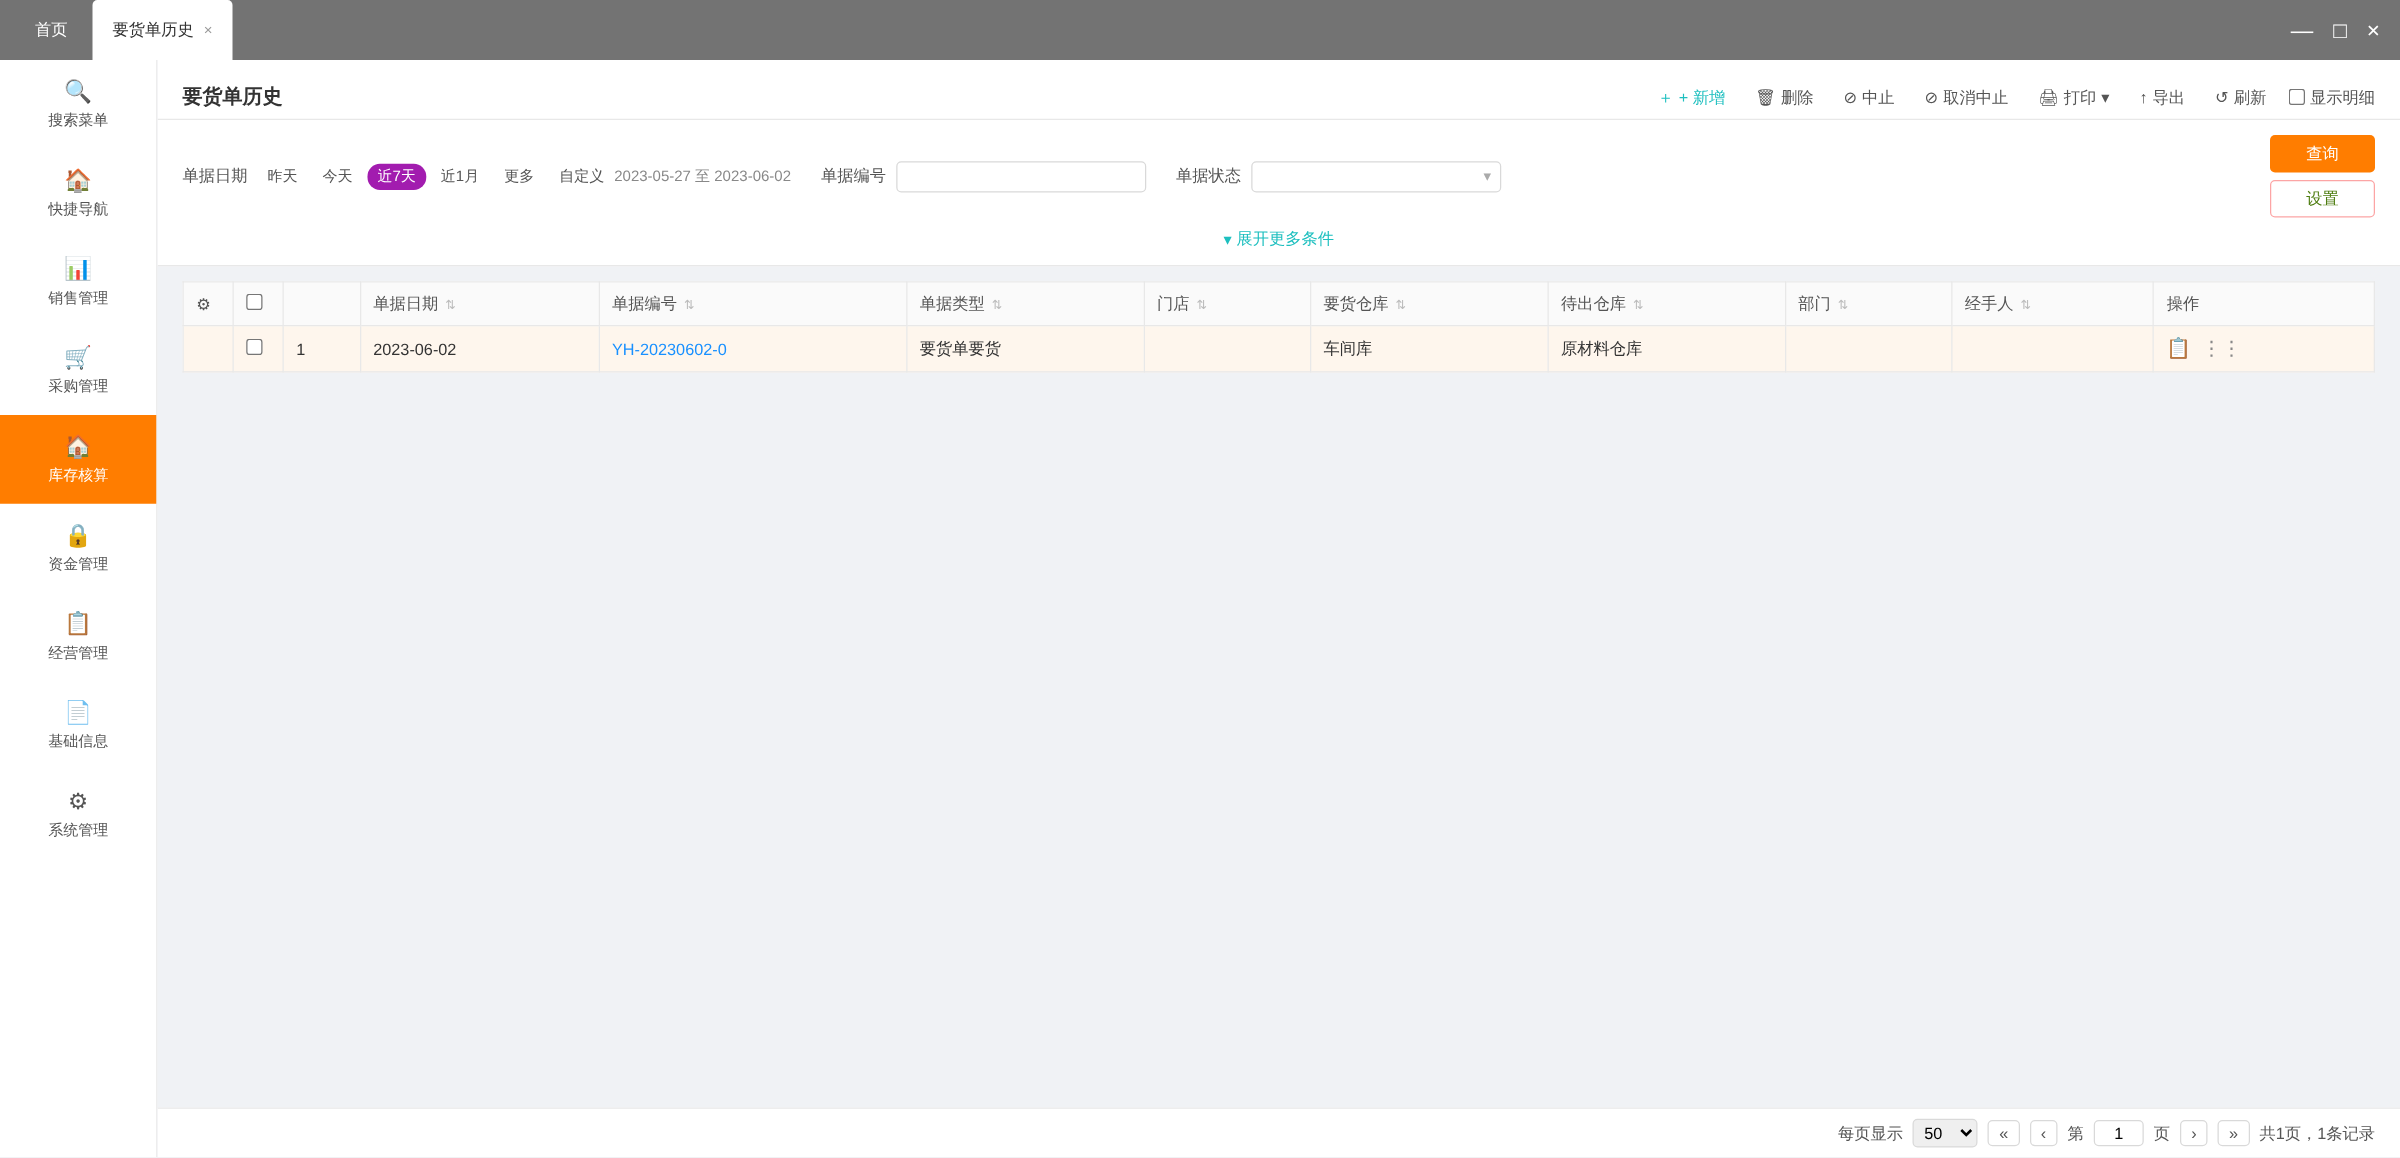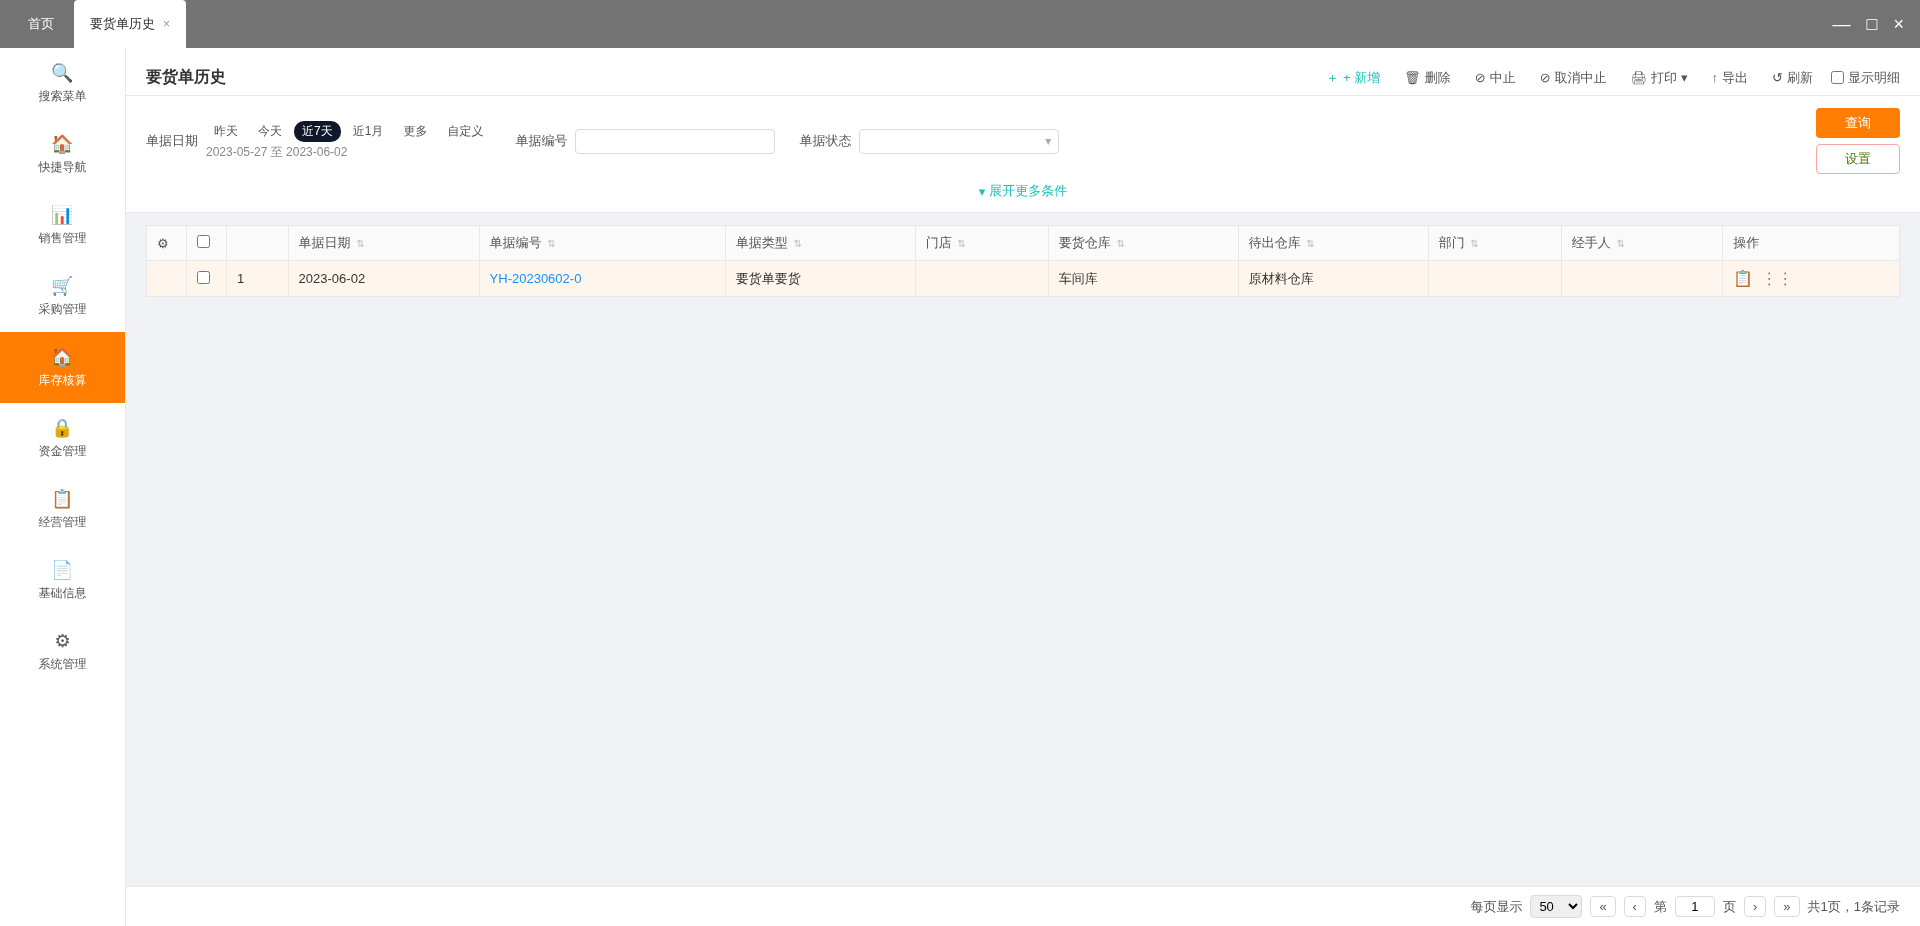--- a/index.html
+++ b/index.html
@@ -39,21 +39,21 @@
     .show-detail { display: flex; align-items: center; gap: 4px; color: #555; font-size: 13px; }
     .show-detail input { cursor: pointer; }
 
     
     .filter-area { background: #fff; padding: 12px 20px; border-bottom: 1px solid #e8e8e8; flex-shrink: 0; }
     .filter-row { display: flex; align-items: center; gap: 24px; flex-wrap: wrap; }
     .filter-item { display: flex; align-items: center; gap: 8px; }
     .filter-label { color: #555; white-space: nowrap; font-size: 13px; }
     .date-shortcuts { display: flex; gap: 4px; align-items: center; }
     .date-btn { padding: 2px 8px; border-radius: 10px; cursor: pointer; font-size: 12px; color: #555; }
-    .date-btn.active { background: #0f172a; color: #fff; }
+    .date-btn.active { background: #a21caf; color: #fff; }
     .date-range { font-size: 12px; color: #888; margin-top: 2px; }
     .filter-input { border: 1px solid #d9d9d9; border-radius: 4px; padding: 4px 8px; font-size: 13px; outline: none; width: 200px; }
     .filter-select { border: 1px solid #d9d9d9; border-radius: 4px; padding: 4px 8px; font-size: 13px; outline: none; width: 200px; background: #fff; appearance: none; cursor: pointer; }
     .select-wrapper { position: relative; display: inline-block; }
     .select-wrapper::after { content: '▾'; position: absolute; right: 8px; top: 50%; transform: translateY(-50%); color: #aaa; pointer-events: none; font-size: 12px; }
     .expand-more { display: flex; align-items: center; gap: 4px; color: #1dbfbf; cursor: pointer; font-size: 13px; margin-top: 8px; justify-content: center; }
 
     
     .table-container { flex: 1; overflow: auto; padding: 12px 20px; }
     .data-table { width: 100%; border-collapse: collapse; background: #fff; border: 1px solid #e8e8e8; }
@@ -70,21 +70,21 @@
     
     .table-footer { background: #fff; padding: 8px 20px; border-top: 1px solid #e8e8e8; font-size: 13px; color: #555; flex-shrink: 0; }
 
     
     .pagination { background: #fff; padding: 8px 20px; border-top: 1px solid #e8e8e8; display: flex; align-items: center; justify-content: flex-end; gap: 8px; font-size: 13px; color: #555; flex-shrink: 0; }
     .pagination-select { border: 1px solid #d9d9d9; border-radius: 4px; padding: 2px 4px; font-size: 13px; cursor: pointer; }
     .page-btn { border: 1px solid #d9d9d9; background: #fff; border-radius: 4px; padding: 2px 8px; cursor: pointer; font-size: 13px; color: #555; }
     .page-input { border: 1px solid #d9d9d9; border-radius: 4px; padding: 2px 4px; width: 40px; text-align: center; font-size: 13px; }
 
     
-    .filter-date-col { display: flex; flex-direction: column; }
+    .filter-date-col { display: flex; flex-direction: row; }
     .filter-actions { display: flex; flex-direction: column; gap: 6px; margin-left: auto; }
   </style>
 </head>
 <body>
 
 <div class="app-container">
 
   <div class="top-bar">
     <div class="top-bar-tabs">
       <div class="tab-home">

